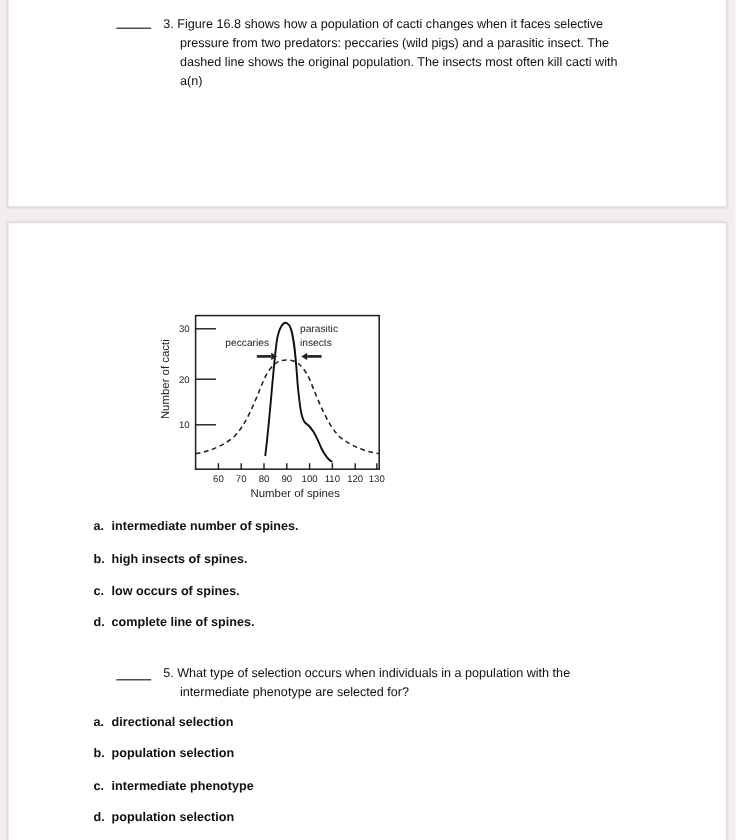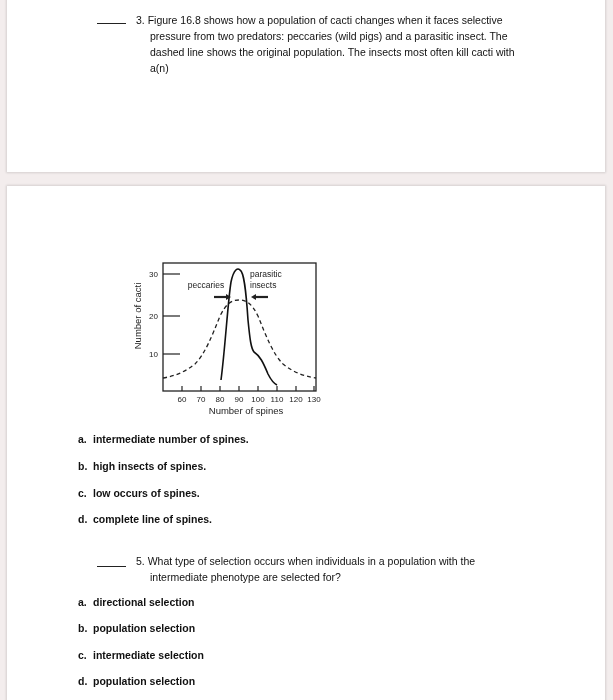--- a/index.html
+++ b/index.html
@@ -172,18 +172,18 @@
 </div>
 
 <ul class="options" style="top:596px;">
   <li style="top:0px;">
     <span class="opt-letter">a.</span><span>directional selection</span>
   </li>
   <li style="top:26px;">
     <span class="opt-letter">b.</span><span>population selection</span>
   </li>
   <li style="top:53px;">
-    <span class="opt-letter">c.</span><span>intermediate selection</span>
+    <span class="opt-letter">c.</span><span>intermediate phenotype</span>
   </li>
   <li style="top:79px;">
     <span class="opt-letter">d.</span><span>population selection</span>
   </li>
 </ul>
 
 </body></html>

